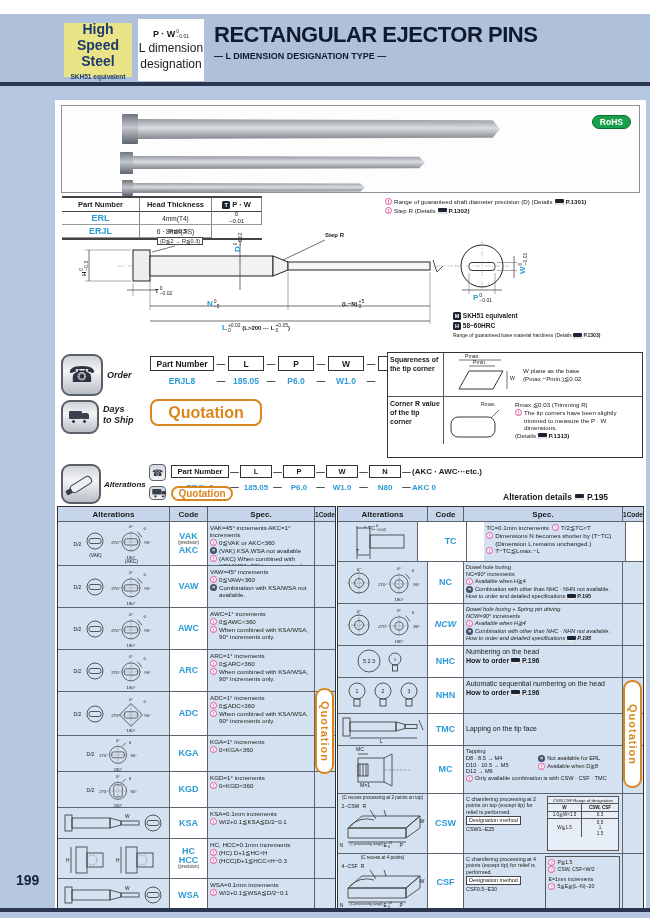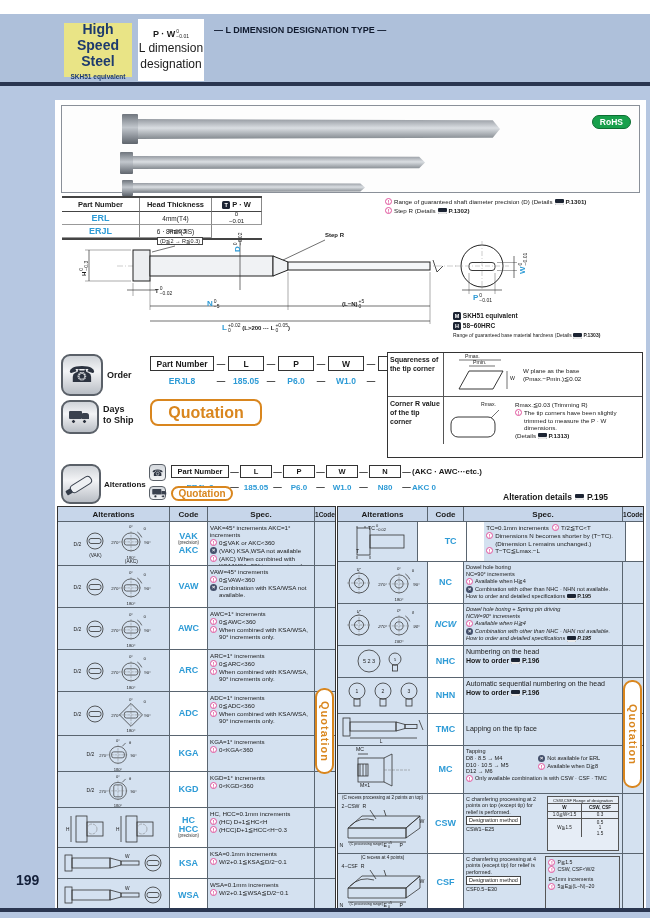--- a/index.html
+++ b/index.html
@@ -1,18 +1,18 @@
 <!DOCTYPE html>
 <html><head>
 <meta charset="utf-8">
 <style>
   * { margin:0; padding:0; box-sizing:border-box; }
   body { font-family:"Liberation Sans", sans-serif; background:#888; }
   #page { position:relative; width:650px; height:918px; background:#b6c7e1; overflow:hidden; color:#1a1a1a; }
-  .abs { position:absolute; }
+  .abs { position:absolute;font-style:italic; }
 
   
   .top-strip { position:absolute; top:0; left:0; right:0; height:14px; background:#fff; }
   .hband { position:absolute; top:14px; left:0; right:0; height:72px; background:#aec0da; border-bottom:4px solid #2a3650; }
   .steel-box { position:absolute; left:64px; top:9px; width:68px; height:54px; background:#e9e486; display:flex; flex-direction:column; align-items:center; justify-content:center; gap:4px; text-align:center; }
   .steel-box .l1 { font-size:14px; font-weight:bold; color:#1d3a6e; }
   .steel-box .l2 { font-size:6.5px; font-weight:bold; color:#1d3a6e; }
   .dim-box { position:absolute; left:138px; top:5px; width:66px; height:62px; background:#fff; display:flex; flex-direction:column; align-items:center; justify-content:center; gap:2px; }
   .dim-box .l1 { font-size:9px; font-weight:bold; }
   .dim-box .l2 { font-size:12px; }
@@ -139,20 +139,21 @@
     </div>
     <div class="dim-box">
       <span class="l1"><span>P · W</span><span class="tol">
             <span>0</span>
             <span>−0.01</span>
           </span></span>
       <span class="l2">L dimension</span>
       <span class="l2">designation</span>
     </div>
     <div class="title-wrap">
+      <div class="main-title">RECTANGULAR EJECTOR PINS</div>
       <div class="sub-title">— L DIMENSION DESIGNATION TYPE —</div>
     </div>
   </div>
 
   <div class="content">
 
     <div class="photo">
       <div class="pin-head" style="left:60px;top:8px;width:16px;height:30px;"></div>
       <div class="pin-body" style="left:76px;top:13px;width:362px;height:20px;"></div>
       <div class="pin-head" style="left:58px;top:46px;width:13px;height:22px;"></div>
@@ -668,20 +669,47 @@
               <span class="tx">KGD=1° increments</span>
             </div>
           <div class="sl">
               <span class="ic-t">!</span>
               <span class="tx">0&lt;KGD&lt;360</span>
             </div>
         </div>
         <div class="tc left-c4 ocell"></div>
       </div>
 
+      <div class="trow" style="height:31px;">
+        <div class="tc left-c1 dcell">
+          <svg width="102" height="26" viewBox="0 0 102 26">
+            <rect x="2" y="5" width="7" height="16" class="gs"></rect>
+              <rect x="9" y="8" width="38" height="10" class="gs"></rect>
+              <polygon points="47,8 58,11 58,15 47,18" class="gs" fill="none"></polygon>
+              <rect x="58" y="11" width="18" height="4" class="gs"></rect>
+            <text x="62" y="8" class="gt">W</text>
+            <circle cx="90" cy="13" r="8" class="gs"></circle>
+              <rect x="84" y="10.5" width="12" height="5" rx="2" class="gs"></rect>
+          </svg>
+        </div>
+        <div class="tc left-c2 ccell">
+            <span class="code">KSA</span>
+          </div>
+        <div class="tc left-c3 scell">
+          <div class="sl">
+              <span class="tx">KSA=0.1mm increments</span>
+            </div>
+          <div class="sl">
+              <span class="ic-t">!</span>
+              <span class="tx">W/2+0.1≦KSA≦D/2−0.1</span>
+            </div>
+        </div>
+        <div class="tc left-c4 ocell"></div>
+      </div>
+
       <div class="trow" style="height:40px;">
         <div class="tc left-c1 dcell">
           <svg width="100" height="34" viewBox="0 0 100 34">
             <text x="2" y="20" class="gt">H</text>
             <line x1="7" y1="5" x2="7" y2="31" class="gs"></line>
             <rect x="12" y="5" width="11" height="26" class="gs"></rect>
               <rect x="23" y="11" width="16" height="14" class="gs"></rect>
               <circle cx="28" cy="18" r="5" class="gc" fill="none"></circle>
             <text x="52" y="20" class="gt">H</text>
             <line x1="57" y1="5" x2="57" y2="31" class="gs"></line>
@@ -699,47 +727,20 @@
           <div class="sl">
               <span class="tx">HC, HCC=0.1mm increments</span>
             </div>
           <div class="sl">
               <span class="ic-t">!</span>
               <span class="tx">(HC)  D+1≦HC&lt;H</span>
             </div>
           <div class="sl">
               <span class="ic-t">!</span>
               <span class="tx">(HCC)D+1≦HCC&lt;H−0.3</span>
-            </div>
-        </div>
-        <div class="tc left-c4 ocell"></div>
-      </div>
-
-      <div class="trow" style="height:31px;">
-        <div class="tc left-c1 dcell">
-          <svg width="102" height="26" viewBox="0 0 102 26">
-            <rect x="2" y="5" width="7" height="16" class="gs"></rect>
-              <rect x="9" y="8" width="38" height="10" class="gs"></rect>
-              <polygon points="47,8 58,11 58,15 47,18" class="gs" fill="none"></polygon>
-              <rect x="58" y="11" width="18" height="4" class="gs"></rect>
-            <text x="62" y="8" class="gt">W</text>
-            <circle cx="90" cy="13" r="8" class="gs"></circle>
-              <rect x="84" y="10.5" width="12" height="5" rx="2" class="gs"></rect>
-          </svg>
-        </div>
-        <div class="tc left-c2 ccell">
-            <span class="code">KSA</span>
-          </div>
-        <div class="tc left-c3 scell">
-          <div class="sl">
-              <span class="tx">KSA=0.1mm increments</span>
-            </div>
-          <div class="sl">
-              <span class="ic-t">!</span>
-              <span class="tx">W/2+0.1≦KSA≦D/2−0.1</span>
             </div>
         </div>
         <div class="tc left-c4 ocell"></div>
       </div>
 
       <div class="trow" style="height:32px;">
         <div class="tc left-c1 dcell">
           <svg width="102" height="26" viewBox="0 0 102 26">
             <rect x="2" y="5" width="7" height="16" class="gs"></rect>
               <rect x="9" y="8" width="38" height="10" class="gs"></rect>

